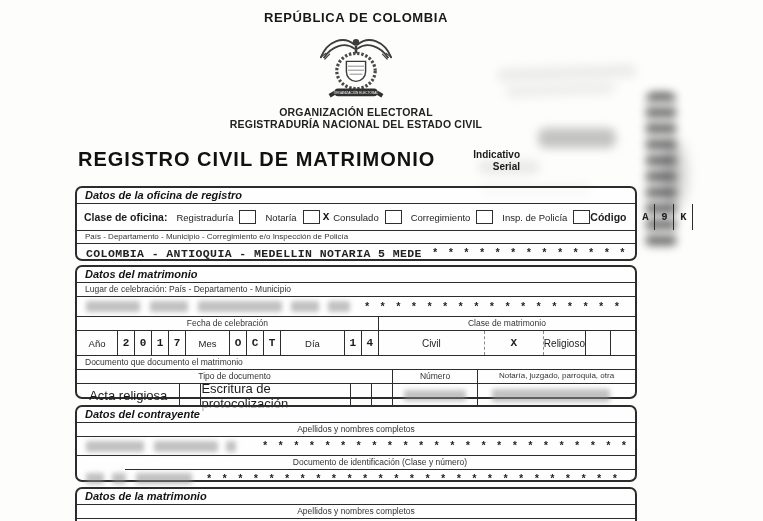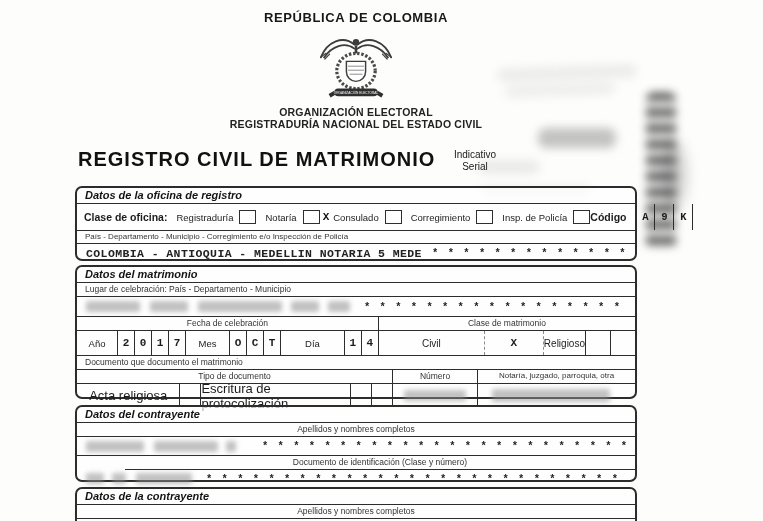--- a/index.html
+++ b/index.html
@@ -5,22 +5,22 @@
   html,body{margin:0;padding:0;background:#fff;}
   .page{position:relative;width:763px;height:521px;background:#fdfdfc;overflow:hidden;
         font-family:"Liberation Sans",sans-serif;color:#1c1c1c;}
   
   .hdr{position:absolute;left:75px;top:10px;width:562px;text-align:center;}
   .country{font-size:13px;font-weight:bold;letter-spacing:.6px;color:#181818;}
   .emblem{margin:3px auto 0 auto;display:block;}
   .org1,.org2{font-size:10.5px;font-weight:600;letter-spacing:.2px;color:#222;line-height:1.18;}
   .title-row{position:absolute;left:78px;top:148px;width:560px;}
   .main-title{font-size:20px;font-weight:bold;letter-spacing:1px;color:#111;margin:0;display:inline-block;}
-  .indicativo{position:absolute;left:352px;top:1px;width:90px;text-align:center;
-              font-size:10px;font-weight:normal;line-height:1.15;color:#1a1a1a;}
+  .indicativo{position:absolute;left:352px;top:1px;width:90px;text-align:right;
+              font-size:10px;font-weight:bold;line-height:1.15;color:#1a1a1a;}
   
   .box{position:absolute;left:75px;width:562px;border:2px solid #2c2c2c;border-radius:7px;
        box-sizing:border-box;background:rgba(255,255,255,.65);}
   .sec-h{font-size:11px;font-weight:bold;font-style:italic;color:#141414;
          padding:1px 8px 0 8px;height:14px;line-height:13px;border-bottom:1.5px solid #2c2c2c;}
   .lbl-row{font-size:8px;color:#333;padding:1px 8px;height:10px;line-height:9px;border-bottom:1px solid #2c2c2c;}
   .lbl-row.center{text-align:center;font-size:8.5px;}
   .val-row{display:flex;align-items:center;padding:0 9px;border-bottom:1.5px solid #2c2c2c;}
   .val-row.last{border-bottom:none;}
   .mono{font-family:"Liberation Mono","DejaVu Sans Mono",monospace;font-weight:600;color:#222;}
@@ -240,21 +240,21 @@
       <span class="redact" style="width:18px;"></span>
       <span class="gap" style="width:8px;"></span>
       <span class="redact" style="width:14px;"></span>
       <span class="gap" style="width:10px;"></span>
       <span class="redact" style="width:56px;"></span>
       <span class="mono stars" style="margin-left:14px;">* * * * * * * * * * * * * * * * * * * * * * * * * * * * * * * *</span>
     </div>
   </div>
 
   <div class="box" style="top:487px;height:62px;">
-    <div class="sec-h">Datos de la contrayente</div>
+    <div class="sec-h">Datos de la matrimonio</div>
     <div class="lbl-row center" style="height:11px;line-height:10px;">Apellidos y nombres completos</div>
     <div class="val-row last" style="height:18px;">
 
       <span class="gap" style="width:10px;"></span>
 
     </div>
   </div>
 
 </div>
 

